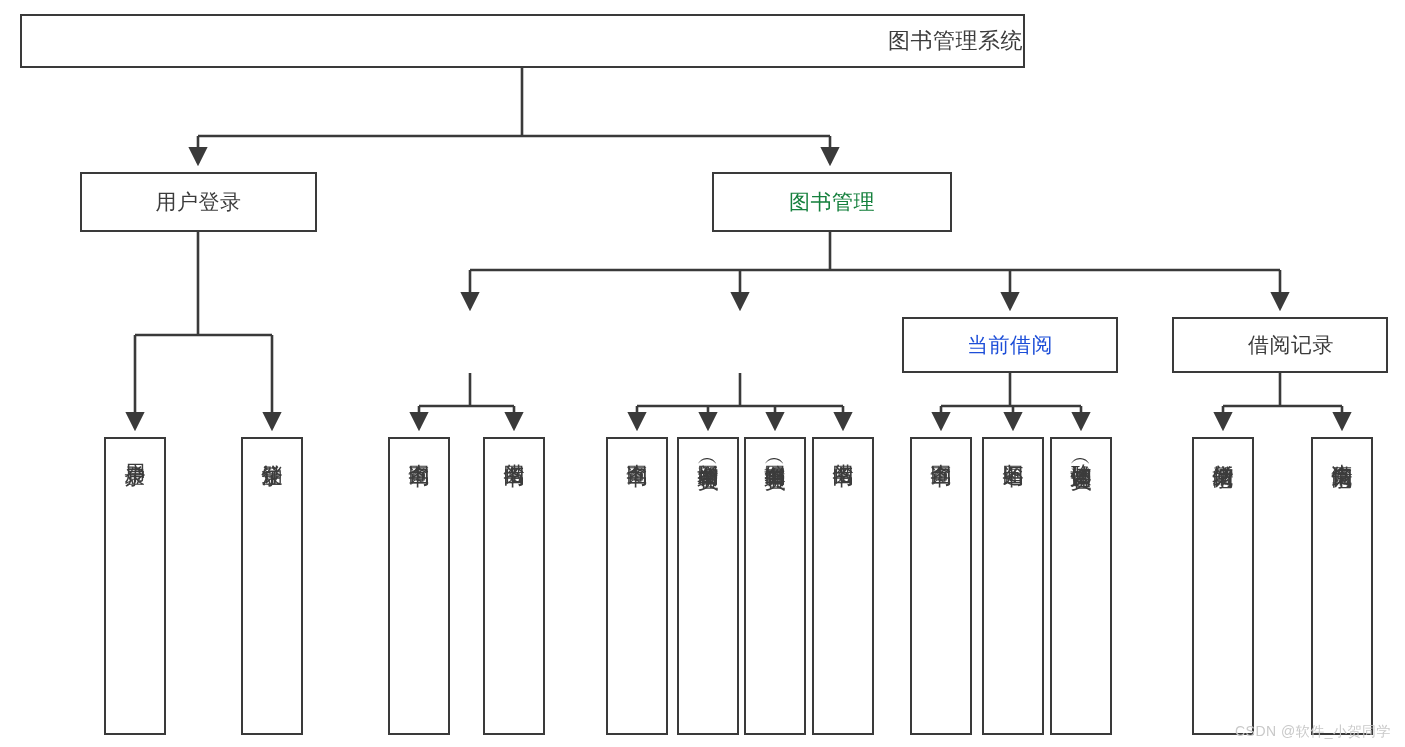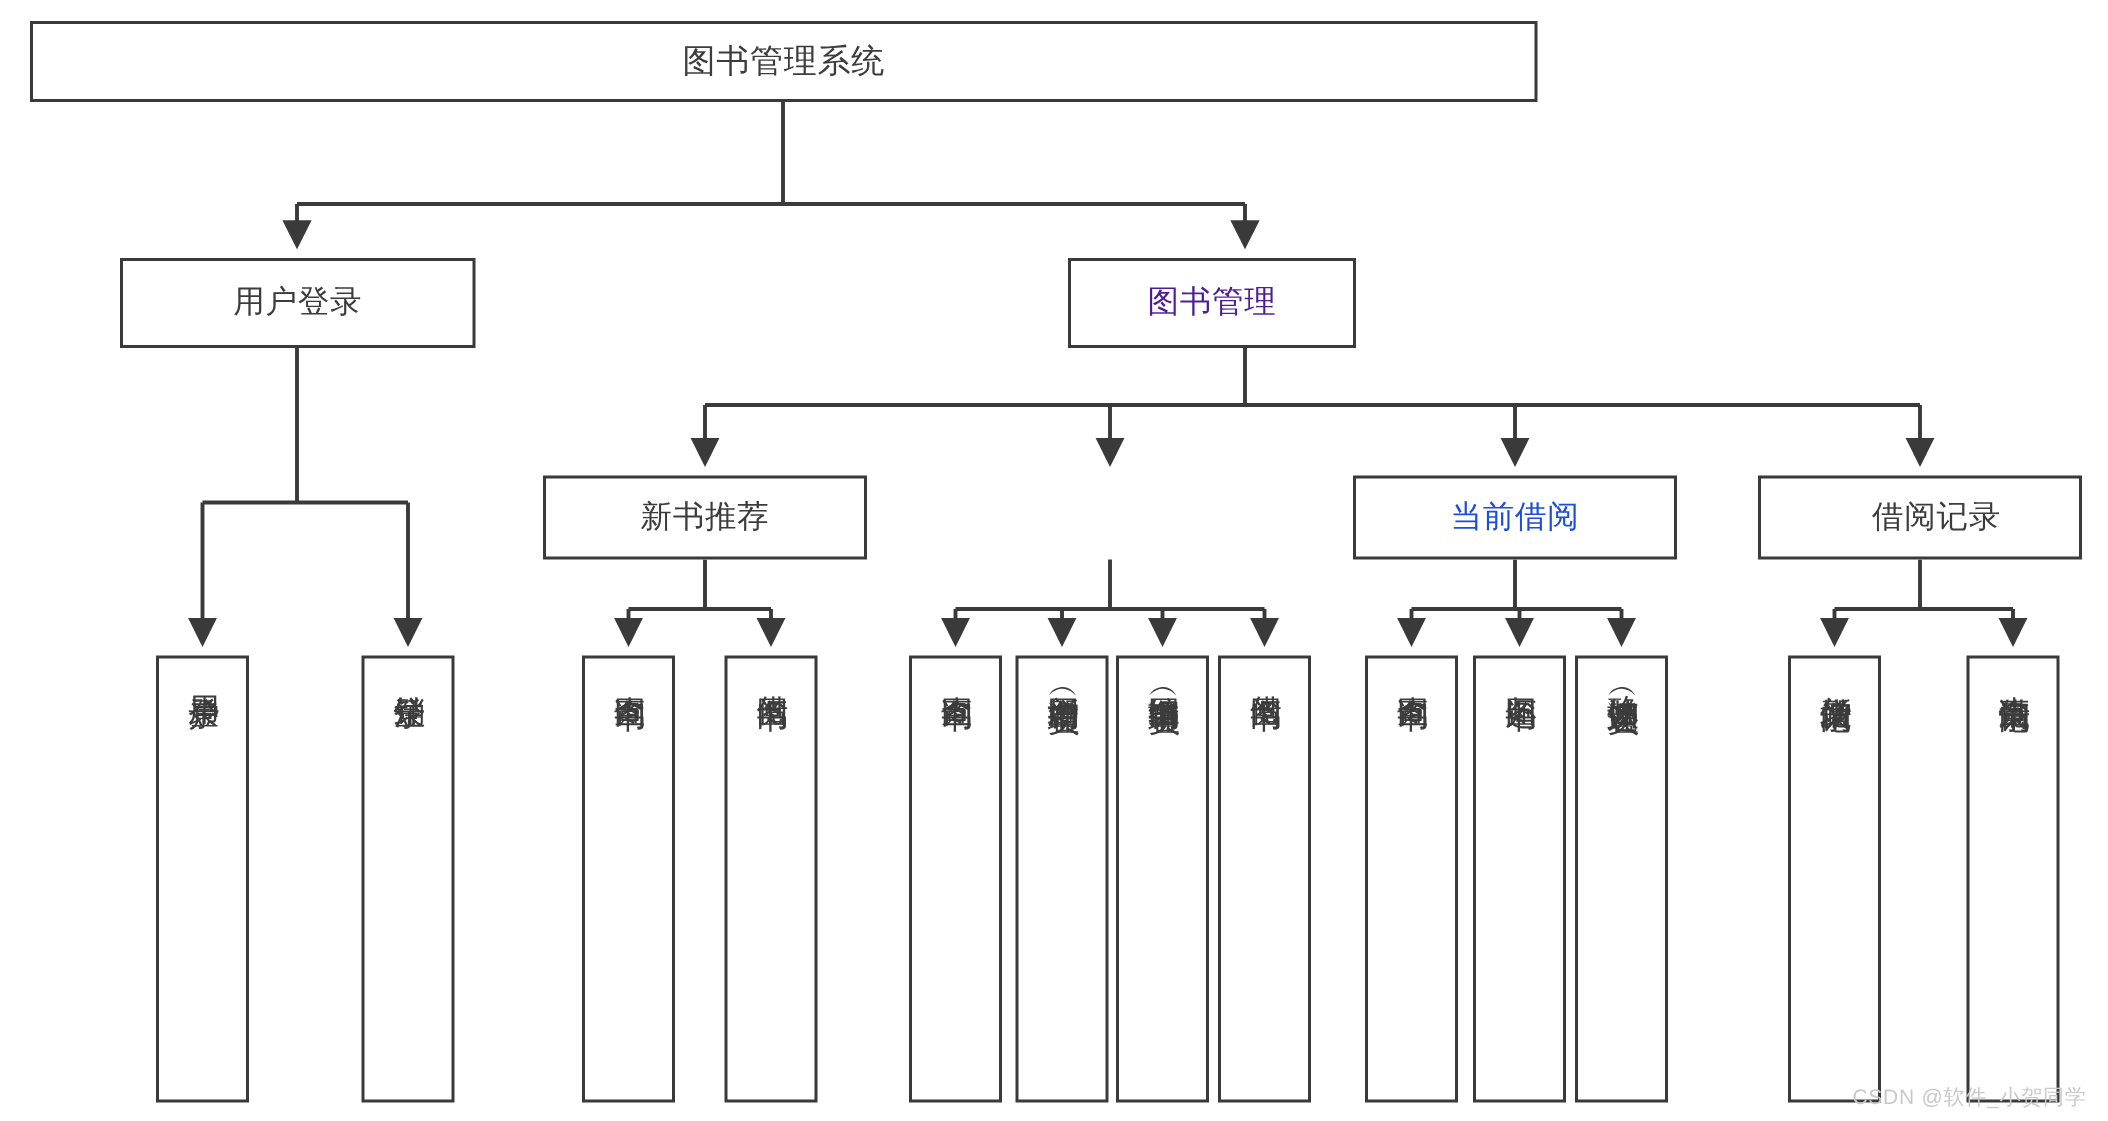--- a/index.html
+++ b/index.html
@@ -120,34 +120,31 @@
       <path d="M 1013 406 L 1013 428" marker-end="url(#arrow)"></path>
       <path d="M 1081 406 L 1081 428" marker-end="url(#arrow)"></path>
 
       <path d="M 1280 373 L 1280 406"></path>
       <path d="M 1223 406 L 1342 406"></path>
       <path d="M 1223 406 L 1223 428" marker-end="url(#arrow)"></path>
       <path d="M 1342 406 L 1342 428" marker-end="url(#arrow)"></path>
     </g>
   </svg>
 
-  <div class="node horiz root" style="left: 20px; top: 14px; width: 1005px; height: 54px; border-color: rgb(58, 58, 58); background: rgb(255, 255, 255); color: rgb(60, 60, 60);">
+  <div class="node horiz root" style="left: 20px; top: 14px; width: 1005px; height: 54px; border-color: rgb(58, 58, 58); background: rgb(255, 255, 255); color: rgb(60, 60, 60); justify-content: flex-end;">
     <span class="label">图书管理系统</span>
   </div>
 
   <div class="node horiz" style="left: 80px; top: 172px; width: 237px; height: 60px; border-color: rgb(58, 58, 58); background: rgb(255, 255, 255); color: rgb(60, 60, 60);">
     <span class="label">用户登录</span>
   </div>
-  <div class="node horiz" style="left: 712px; top: 172px; width: 192px; height: 60px; border-color: rgb(58, 58, 58); background: rgb(255, 255, 255); color: #4c1d95;">
+  <div class="node horiz" style="left: 712px; top: 172px; width: 240px; height: 60px; border-color: rgb(58, 58, 58); background: rgb(255, 255, 255); color: #15803d;">
     <span class="label">图书管理</span>
   </div>
 
-  <div class="node horiz" style="left: 362px; top: 317px; width: 216px; height: 56px; border-color: rgb(58, 58, 58); background: rgb(255, 255, 255); color: rgb(60, 60, 60);">
-    <span class="label">新书推荐</span>
-  </div>
   <div class="node horiz" style="left: 902px; top: 317px; width: 216px; height: 56px; border-color: rgb(58, 58, 58); background: rgb(255, 255, 255); color: #1d4ed8;">
     <span class="label">当前借阅</span>
   </div>
   <div class="node horiz" style="left: 1172px; top: 317px; width: 216px; height: 56px; border-color: rgb(58, 58, 58); background: rgb(255, 255, 255); color: rgb(60, 60, 60); padding-left: 22px;">
     <span class="label">借阅记录</span>
   </div>
 
   <div class="node vert" style="left: 104px; top: 437px; width: 62px; height: 298px; border-color: rgb(58, 58, 58); background: rgb(255, 255, 255); color: rgb(60, 60, 60);">
     <span class="label">用户登录</span>
   </div>

